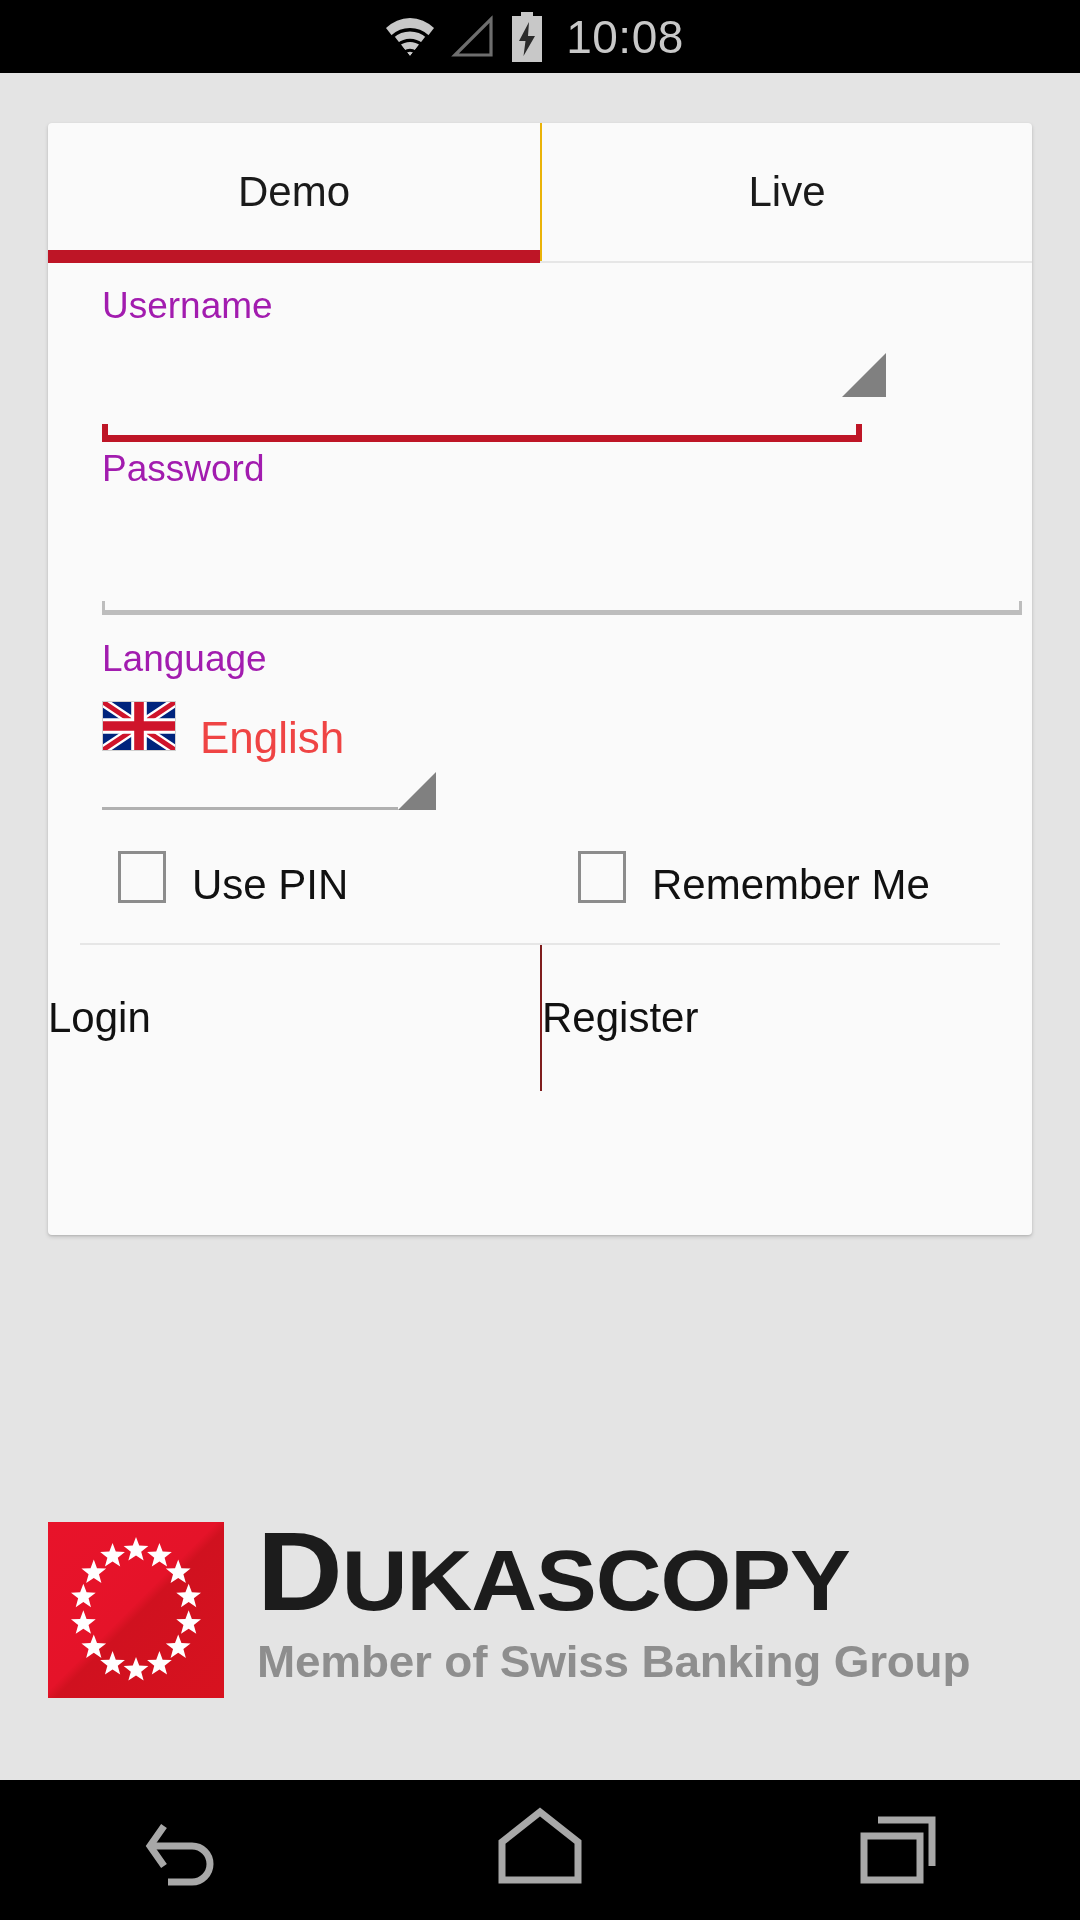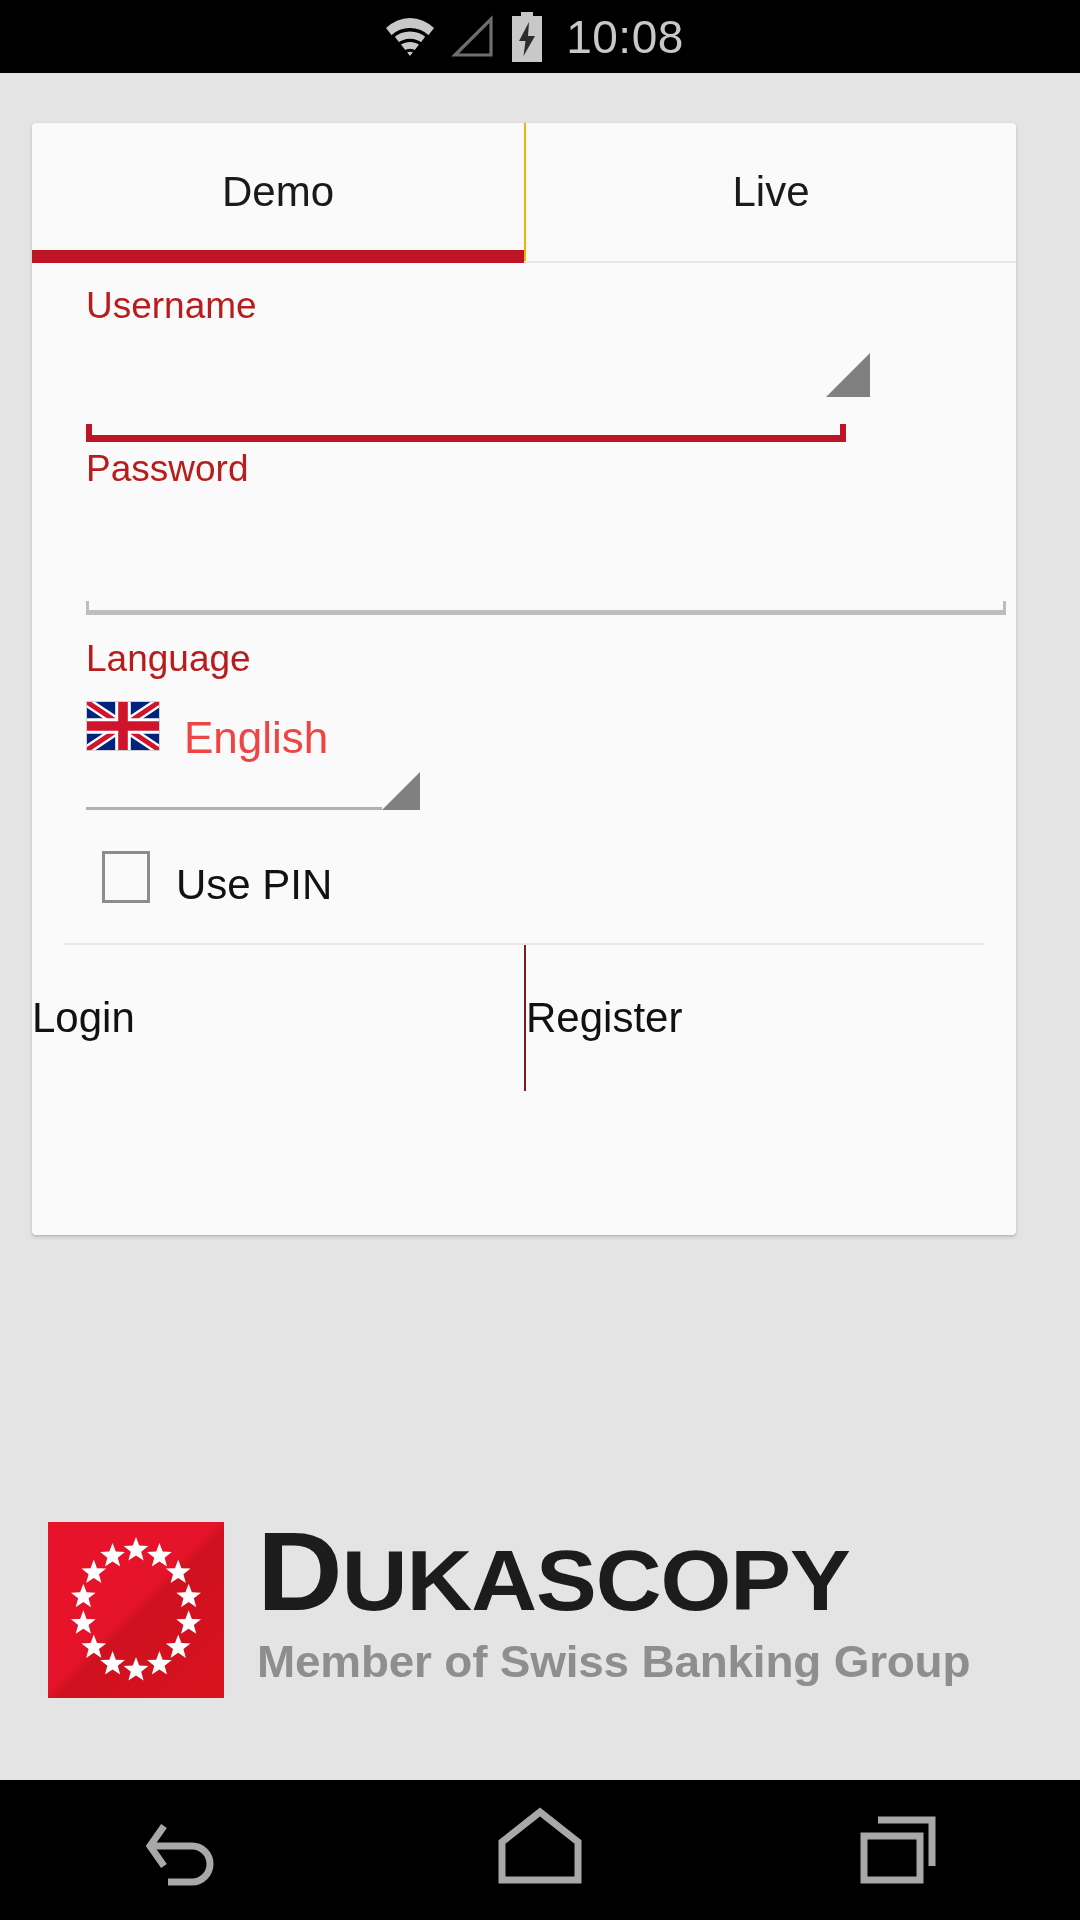--- a/index.html
+++ b/index.html
@@ -24,21 +24,21 @@
     font-size: 46px;
     line-height: 46px;
     margin-left: 22px;
     letter-spacing: 0.5px;
     font-weight: 400;
   }
 
   
   #login-card {
     position: absolute;
-    left: 32px; top: 123px;
+    left: 48px; top: 123px;
     width: 984px; height: 1112px;
     background: #fafafa;
     border-radius: 4px;
     box-shadow: 0 2px 4px rgba(0,0,0,0.14), 0 1px 2px rgba(0,0,0,0.10);
   }
 
   
   #tab-bar {
     position: relative;
     height: 140px;
@@ -60,21 +60,21 @@
     background: #be1526;
   }
 
   
   #form-body { padding: 0 32px; }
 
   .field-block { position: relative; padding-top: 22px; }
 
   .field-label {
     font-size: 37px;
-    color: #b91c1c;
+    color: #a21caf;
     padding-left: 22px;
   }
 
   .field-input-row {
     position: relative;
     display: flex;
     align-items: flex-end;
   }
 
   .field-underline {
@@ -320,20 +320,24 @@
       <div id="language-underline-row">
         <div id="language-underline"></div>
         <div class="spinner-caret" id="language-caret"></div>
       </div>
     </div>
 
     <div id="checkbox-row">
       <label class="checkbox-item">
         <span class="checkbox-box"></span>
         <span class="checkbox-label">Use PIN</span>
+      </label>
+      <label class="checkbox-item">
+        <span class="checkbox-box"></span>
+        <span class="checkbox-label">Remember Me</span>
       </label>
     </div>
   </div>
 
   <div id="action-row">
     <div class="action-button">
       <span>Login</span>
     </div>
     <div class="action-button">
       <span>Register</span>

